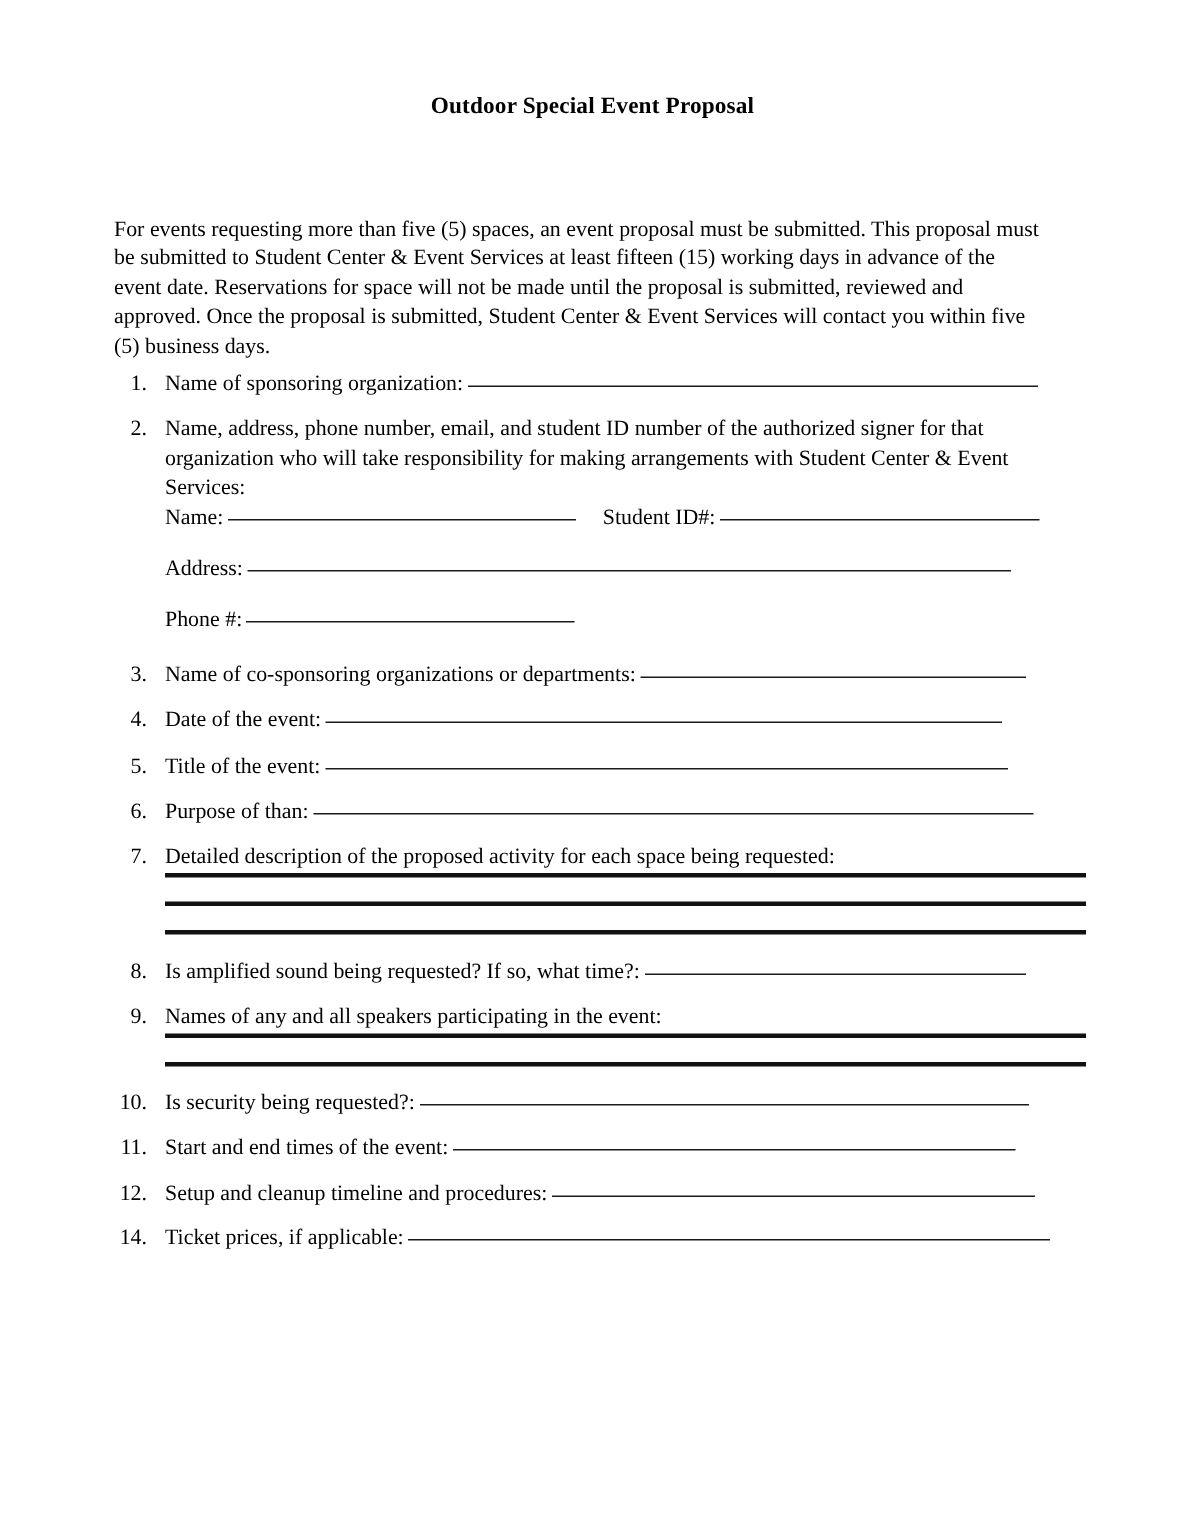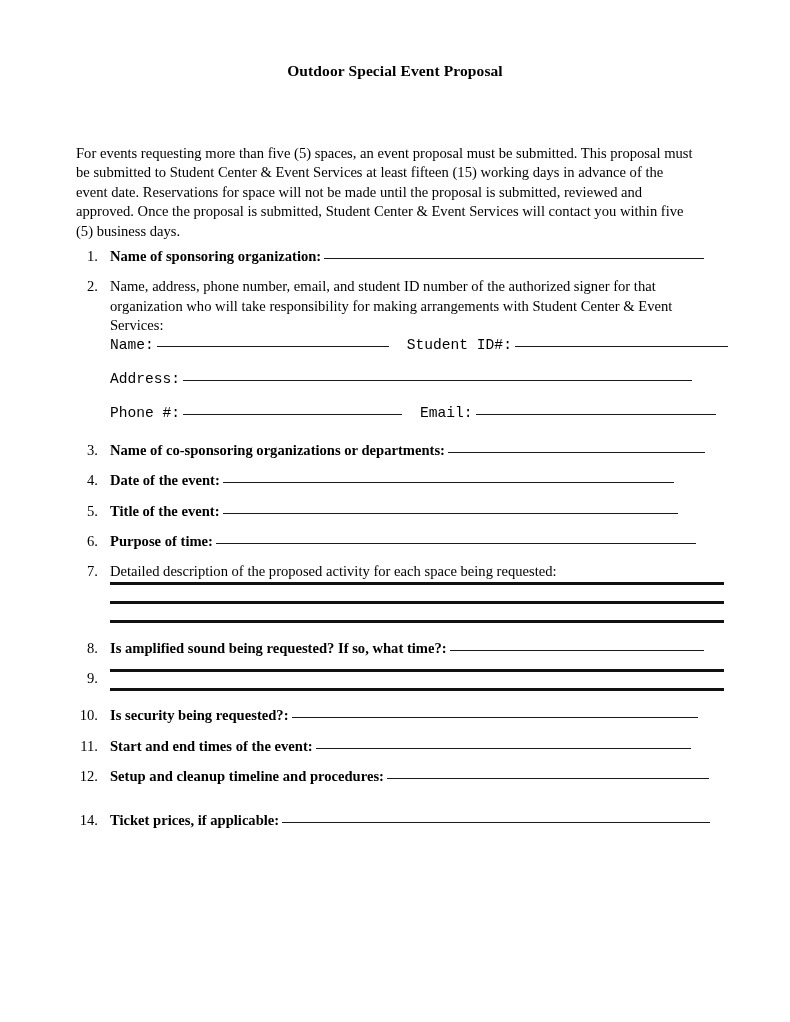--- a/index.html
+++ b/index.html
@@ -65,36 +65,34 @@
     box-sizing: border-box;
   }
   .item .content {
     flex: 1;
     position: relative;
   }
   .label-line {
     display: block;
     white-space: nowrap;
     overflow: hidden;
-    font-weight: bold;
   }
   .rule {
     display: inline-block;
     vertical-align: 2px;
     border-bottom: 1px solid #1a1a1a;
     height: 0;
     margin-left: 3px;
   }
   .wrap-text {
     display: block;
   }
 
   
   .subfields {
-    font-family: Liberation Mono, monospace;
   }
   .subrow {
     display: flex;
     align-items: flex-start;
     margin-bottom: 15px;
     font-size: 14.6px;
     line-height: 19.4px;
     white-space: nowrap;
   }
   .subrow .fld { display: inline-block; }
@@ -142,21 +140,20 @@
             <span class="fld"><span>Student ID#:</span><span class="rule" style="width:213px;"></span></span>
           </span>
 
           <span class="subrow">
             <span class="fld"><span>Address:</span><span class="rule" style="width:509px;"></span></span>
           </span>
 
           <span class="subrow" style="margin-bottom:0;">
             <span class="fld"><span>Phone #:</span><span class="rule" style="width:219px;"></span></span>
             <span class="gap"></span>
-            <span class="fld"><span>Email:</span><span class="rule" style="width:240px;"></span></span>
           </span>
         </span>
       </span>
     </div>
 
     <div class="item" style="margin-top:17px;margin-bottom:11px;">
       <span class="num">3.</span>
       <span class="content">
         <span class="label-line"><span>Name of co-sponsoring organizations or departments:</span><span class="rule" style="width:257px;"></span></span>
       </span>
@@ -172,21 +169,21 @@
     <div class="item" style="margin-bottom:11px;">
       <span class="num">5.</span>
       <span class="content">
         <span class="label-line"><span>Title of the event:</span><span class="rule" style="width:455px;"></span></span>
       </span>
     </div>
 
     <div class="item" style="margin-bottom:11px;">
       <span class="num">6.</span>
       <span class="content">
-        <span class="label-line"><span>Purpose of time:</span><span class="rule" style="width:480px;"></span></span>
+        <span class="label-line"><span>Purpose of than:</span><span class="rule" style="width:480px;"></span></span>
       </span>
     </div>
 
     <div class="item" style="margin-bottom:11px;">
       <span class="num">7.</span>
       <span class="content">
         <span class="wrap-text">Detailed description of the proposed activity for each space being requested:</span>
         <span class="thick-lines">
           <span class="thick-line" style="display:block;"></span>
           <span class="thick-line" style="display:block;"></span>
@@ -198,20 +195,21 @@
     <div class="item" style="margin-top:16px;margin-bottom:11px;">
       <span class="num">8.</span>
       <span class="content">
         <span class="label-line"><span>Is amplified sound being requested? If so, what time?:</span><span class="rule" style="width:254px;"></span></span>
       </span>
     </div>
 
     <div class="item" style="margin-bottom:11px;">
       <span class="num">9.</span>
       <span class="content">
+        <span class="wrap-text">Names of any and all speakers participating in the event:</span>
         <span class="thick-lines" style="margin-top:12px;">
           <span class="thick-line" style="display:block;"></span>
           <span class="thick-line" style="display:block;"></span>
         </span>
       </span>
     </div>
 
     <div class="item" style="margin-top:15px;margin-bottom:11px;align-items:center;">
       <span class="num">10.</span>
       <span class="content">
@@ -219,21 +217,21 @@
       </span>
     </div>
 
     <div class="item" style="margin-bottom:11px;">
       <span class="num">11.</span>
       <span class="content">
         <span class="label-line"><span>Start and end times of the event:</span><span class="rule" style="width:375px;"></span></span>
       </span>
     </div>
 
-    <div class="item" style="margin-bottom:24px;">
+    <div class="item" style="margin-bottom:10px;">
       <span class="num">12.</span>
       <span class="content">
         <span class="label-line"><span>Setup and cleanup timeline and procedures:</span><span class="rule" style="width:322px;"></span></span>
       </span>
     </div>
 
 
     <div class="item" style="margin-bottom:16px;align-items:flex-end;">
       <span class="num">14.</span>
       <span class="content">

